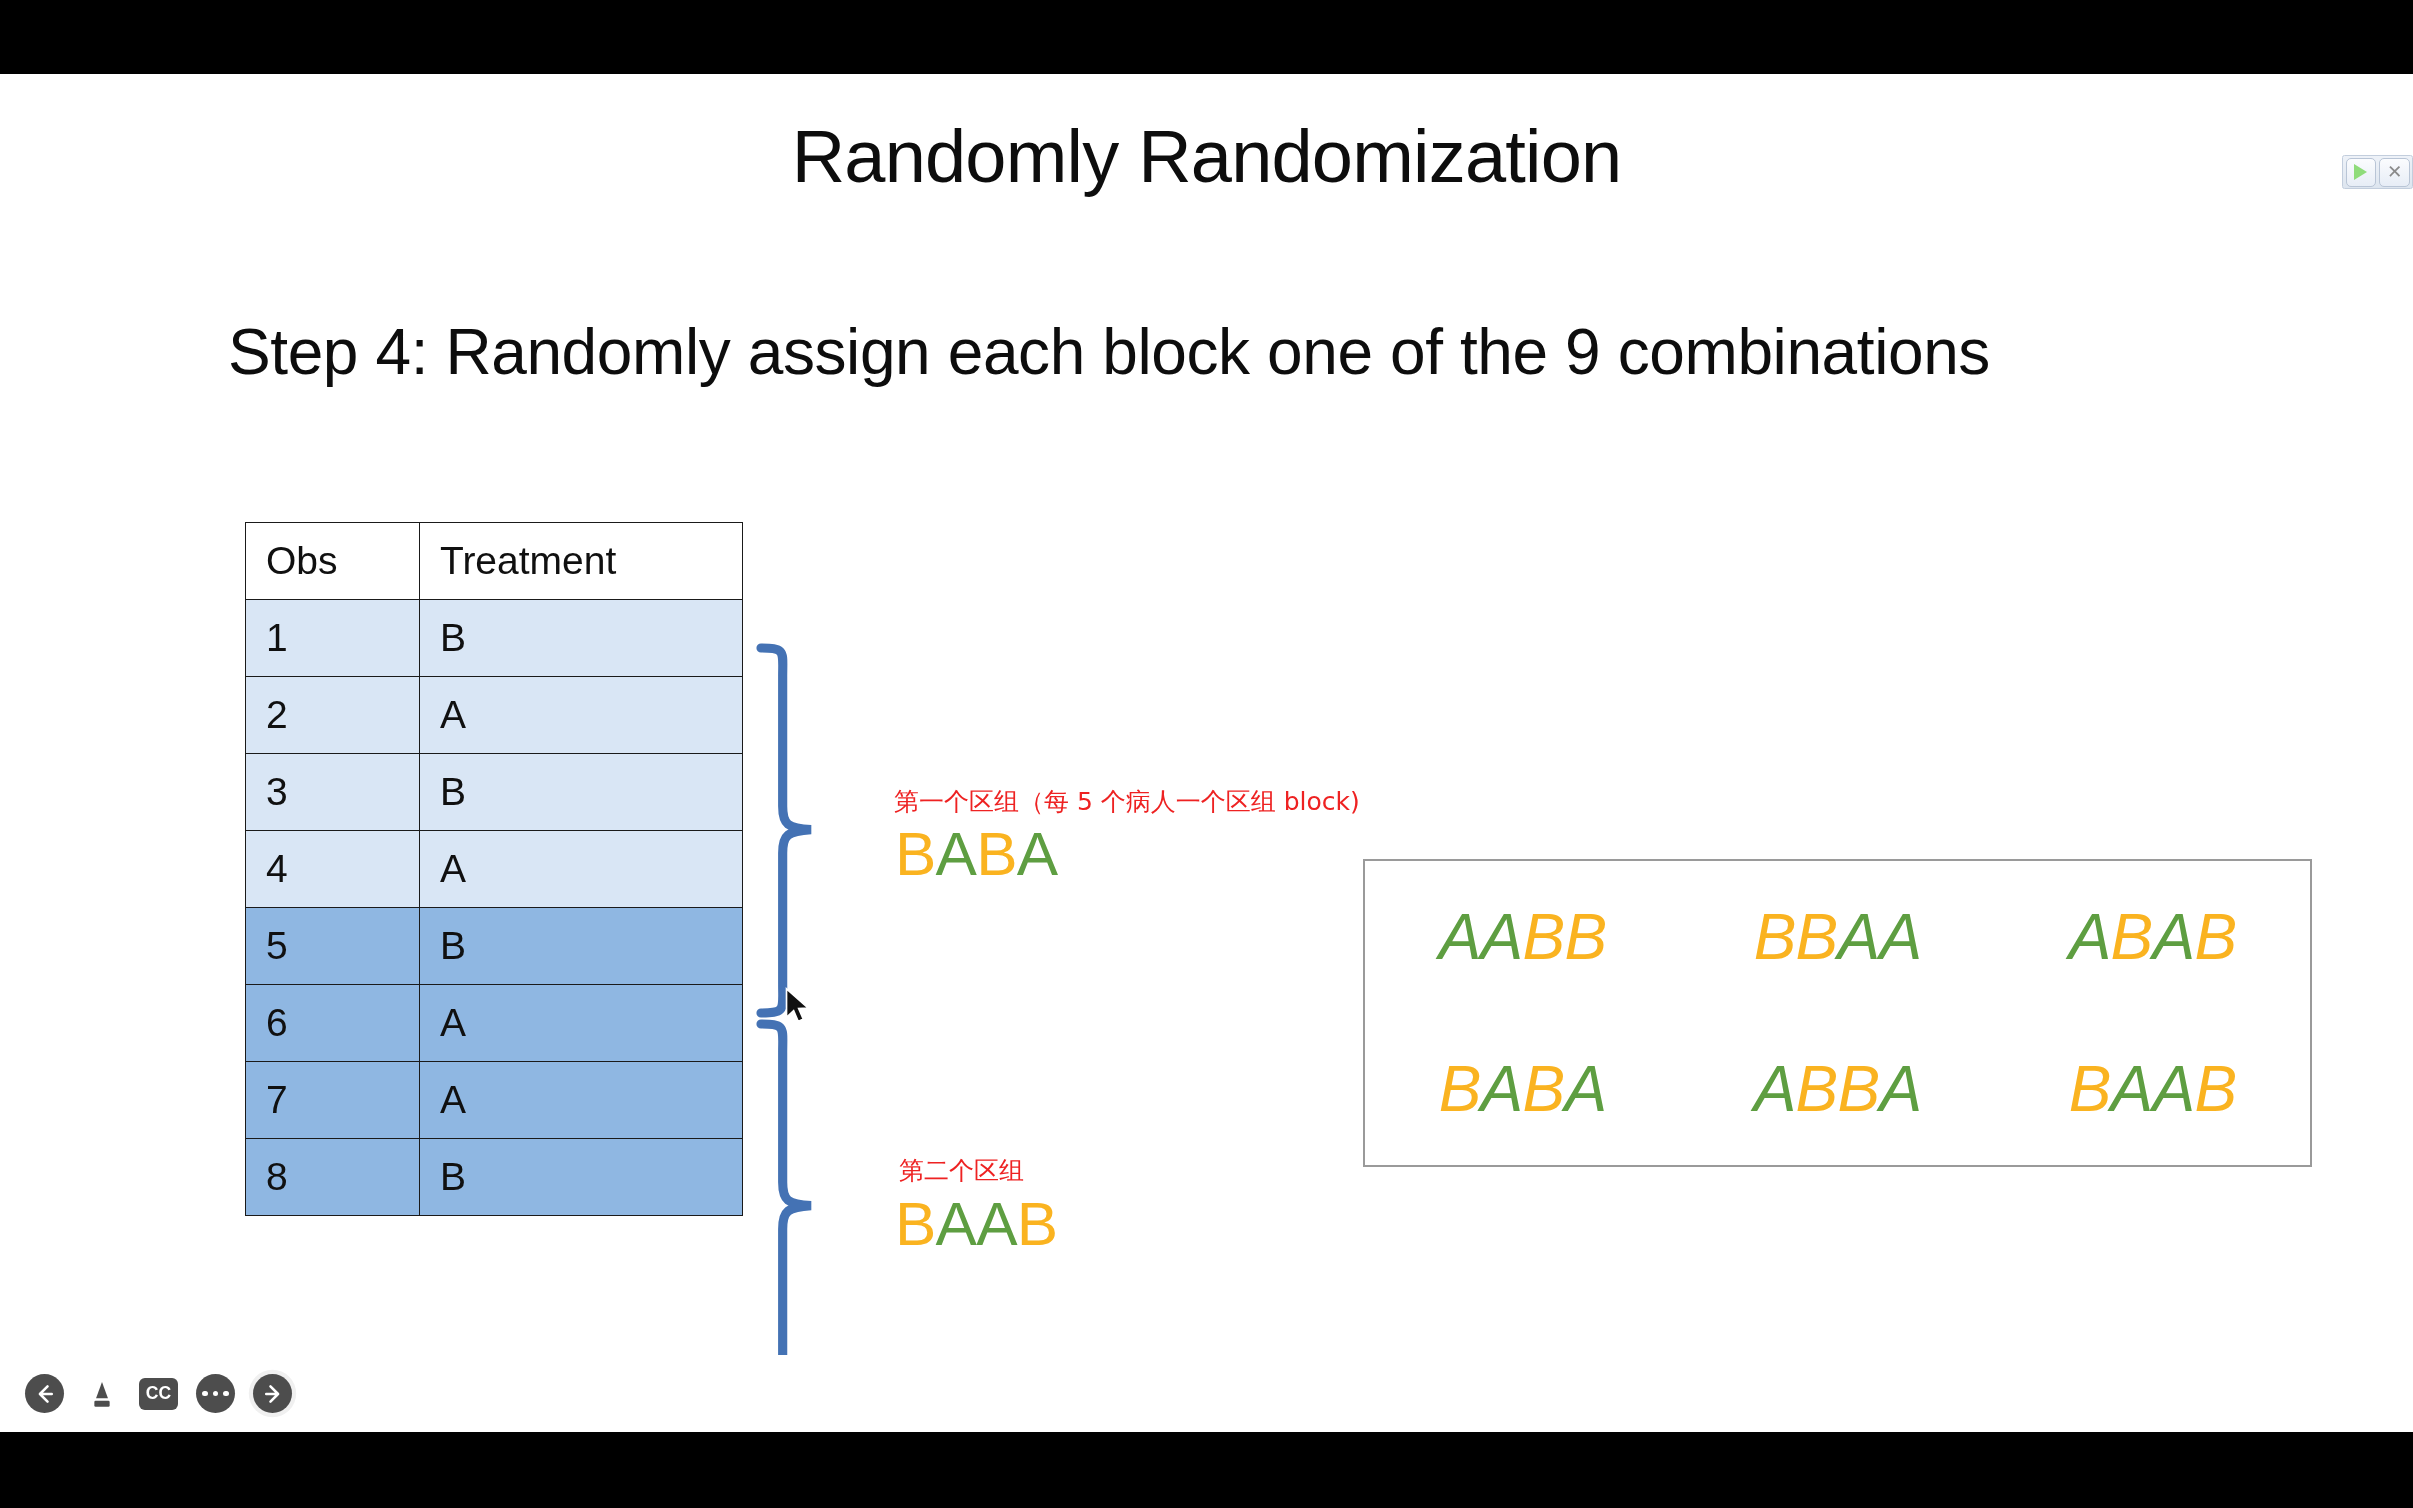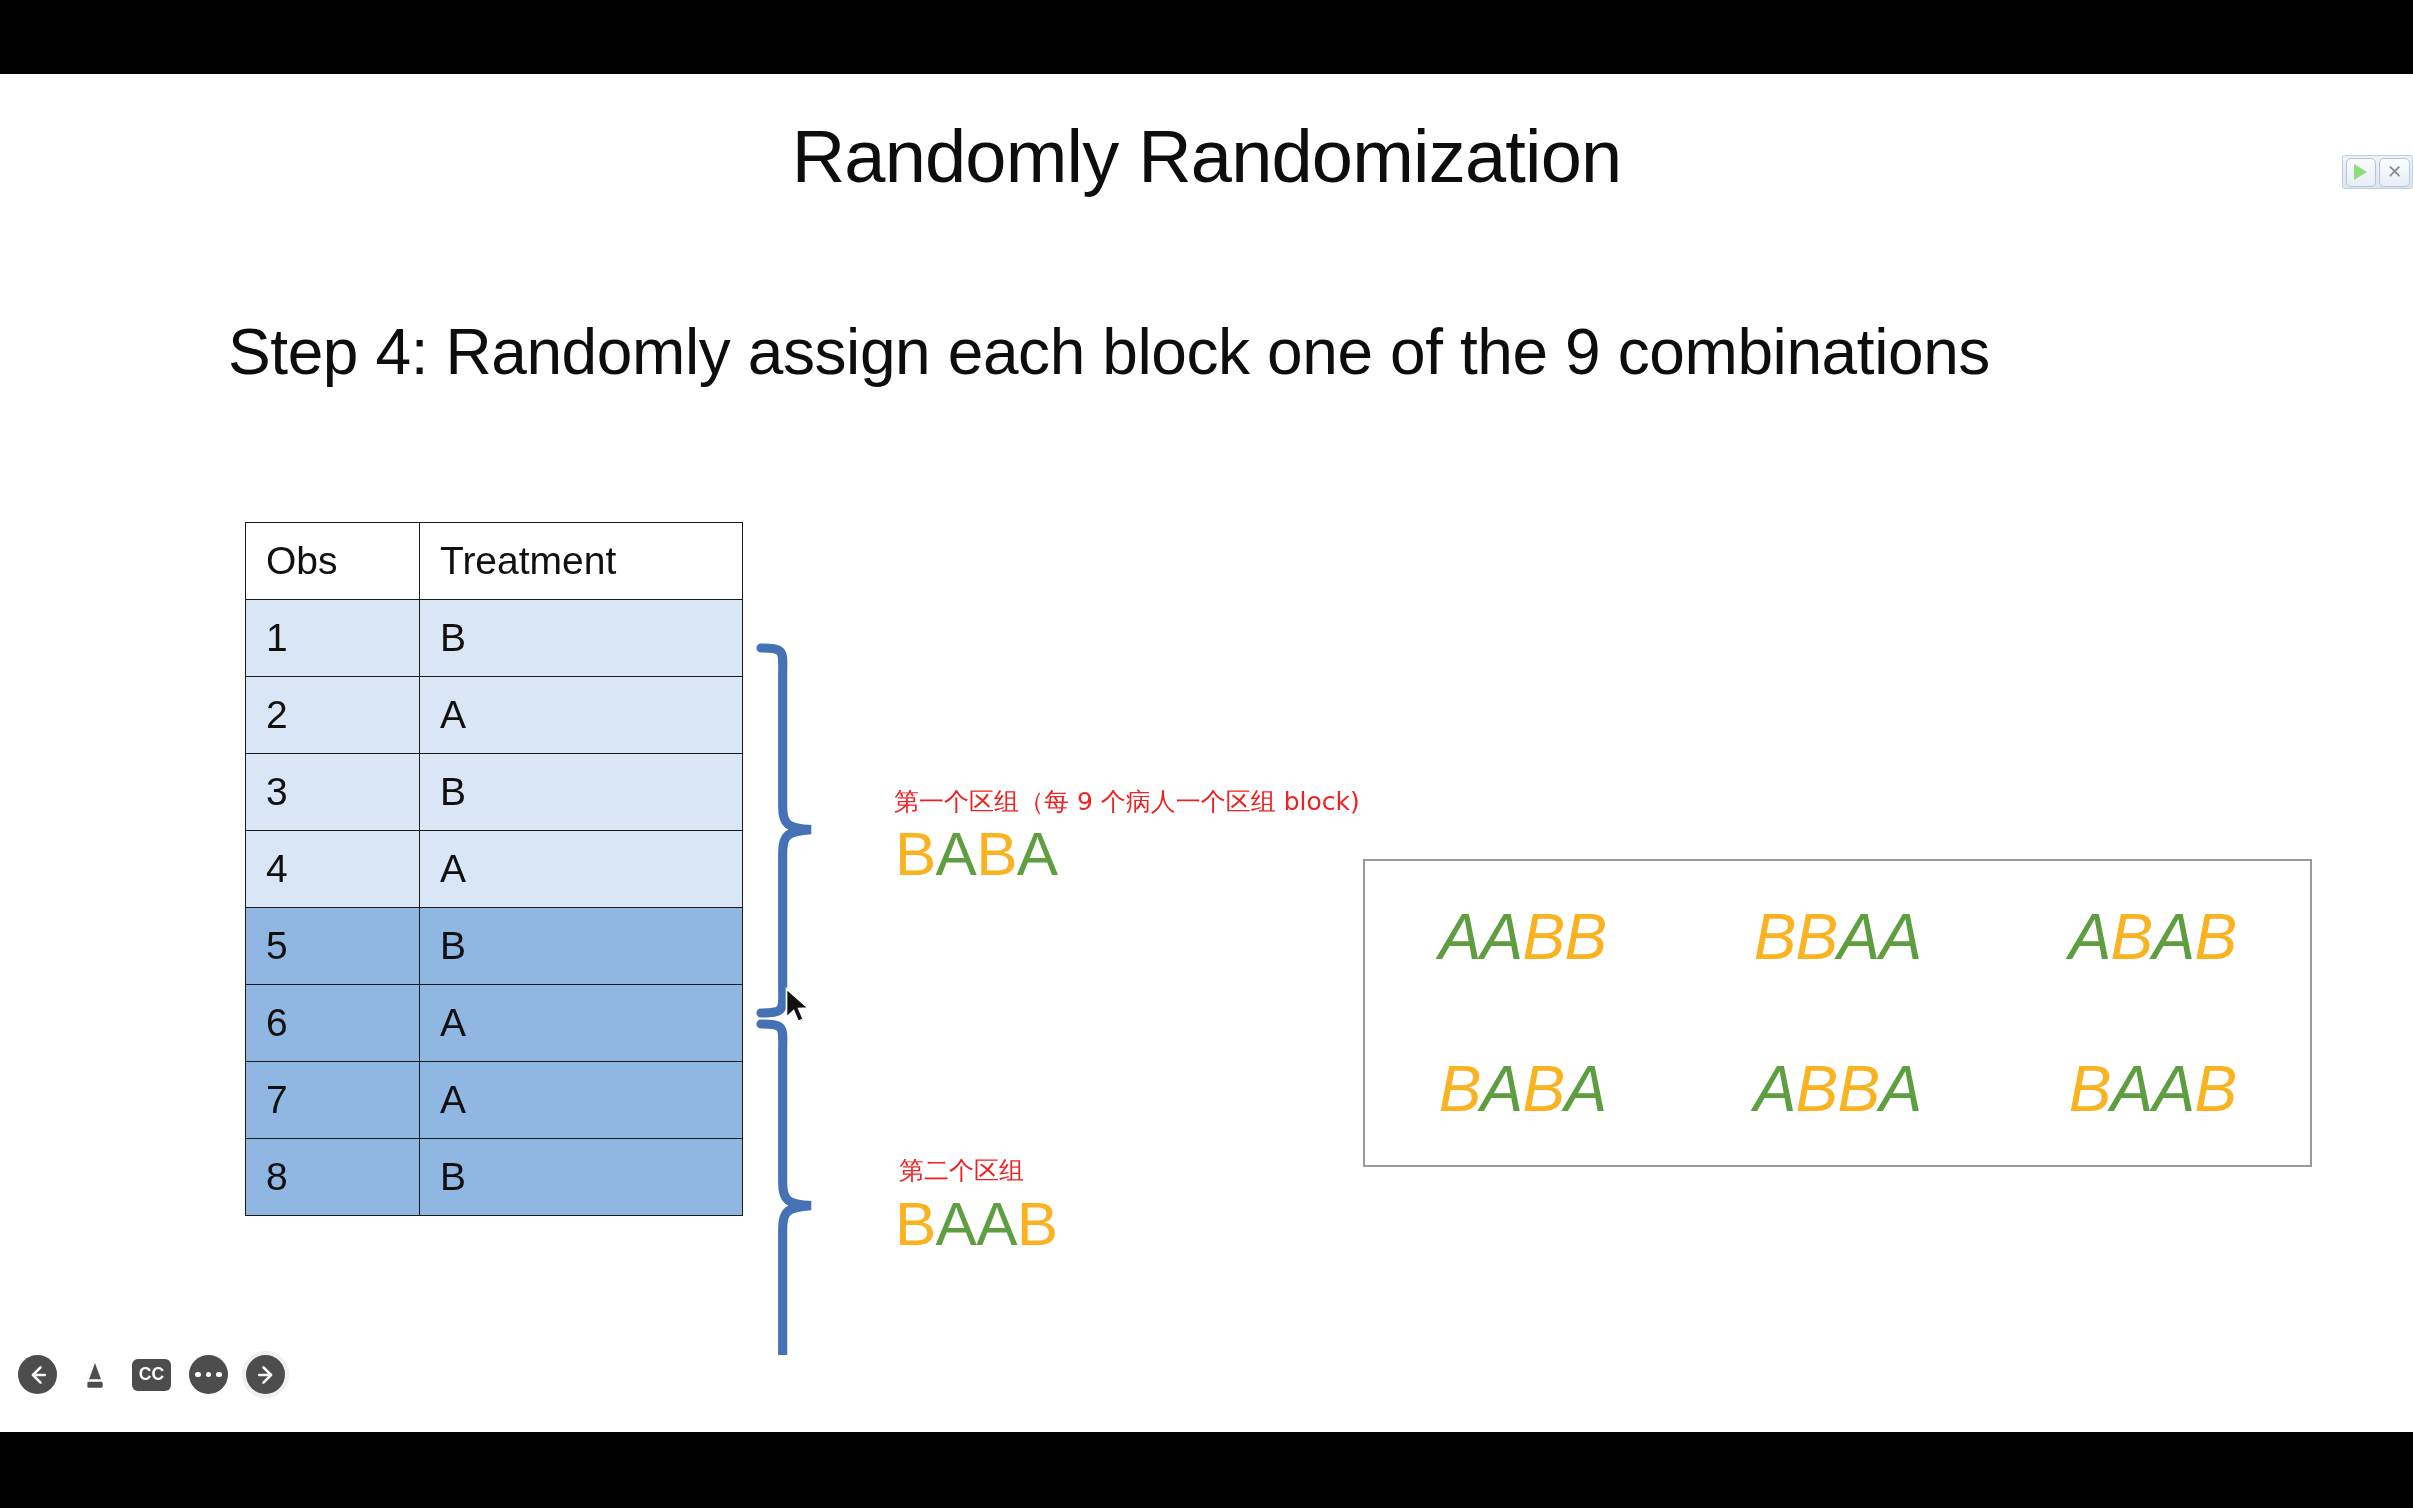--- a/index.html
+++ b/index.html
@@ -96,22 +96,22 @@
     font-size:64px;
     white-space:nowrap;
     letter-spacing:-0.8px;
     line-height:1;
   }
 
   
   #player-bar{
     position:absolute;left:0;bottom:0;width:2413px;height:77px;
     background:#ffffff;
-    display:flex;align-items:flex-start;
-    padding-left:18px;
+    display:flex;align-items:center;
+    padding-left:25px;
     box-sizing:border-box;
     gap:18px;
   }
   .pbtn{
     width:39px;height:39px;
     display:flex;align-items:center;justify-content:center;
     cursor:pointer;
   }
   .pcircle{
     width:39px;height:39px;border-radius:50%;
@@ -220,21 +220,21 @@
       <svg width="60" height="377" viewBox="0 0 72 450">
         <path d="M66 6 C 36 6, 40 10, 40 40 L 40 196 C 40 218, 34 222, 6 224 C 34 226, 40 230, 40 252 L 40 410 C 40 440, 36 444, 66 444" transform="translate(72,0) scale(-1,1)" fill="none" stroke="#4472B4" stroke-width="11" stroke-linecap="round"></path>
       </svg>
     </div>
     <div class="brace" style="left:756px;top:944px;">
       <svg width="60" height="377" viewBox="0 0 72 450">
         <path d="M66 6 C 36 6, 40 10, 40 40 L 40 196 C 40 218, 34 222, 6 224 C 34 226, 40 230, 40 252 L 40 410 C 40 440, 36 444, 66 444" transform="translate(72,0) scale(-1,1)" fill="none" stroke="#4472B4" stroke-width="11" stroke-linecap="round"></path>
       </svg>
     </div>
 
-    <div class="anno-cn" style="left:894px;top:711px;">第一个区组（每 9 个病人一个区组 block)</div>
+    <div class="anno-cn" style="left:894px;top:711px;">第一个区组（每 5 个病人一个区组 block)</div>
     <div class="block-word" style="left:895px;top:744px;">
       <span class="lB">B</span><span class="lA">A</span><span class="lB">B</span><span class="lA">A</span>
     </div>
 
     <div class="anno-cn" style="left:899px;top:1080px;">第二个区组</div>
     <div class="block-word" style="left:895px;top:1114px;">
       <span class="lB">B</span><span class="lA">A</span><span class="lA">A</span><span class="lB">B</span>
     </div>
 
     <div id="combo-box">

